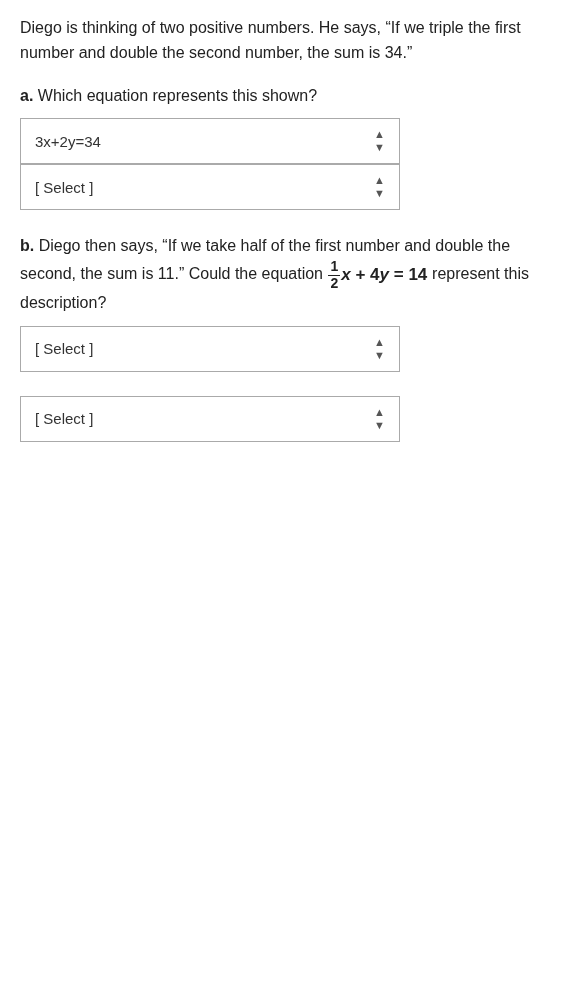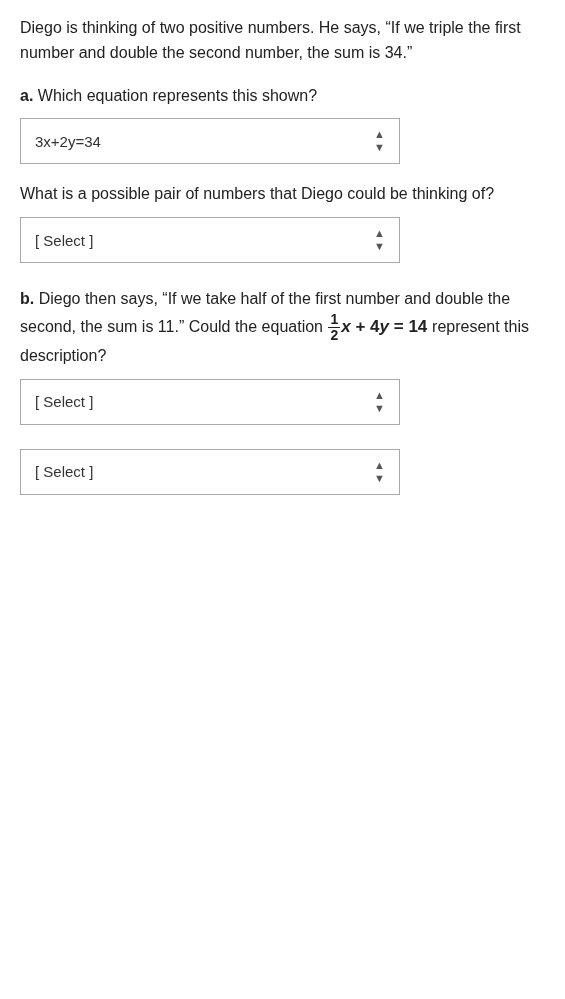--- a/index.html
+++ b/index.html
@@ -107,23 +107,20 @@
     <span> <span>Which equation represents this shown?</span></span>
   </div>
   <div class="select-box">
     <span>3x+2y=34</span>
     <span class="chevron">
       <span>▲</span>
       <span>▼</span>
     </span>
   </div>
 
-  <div class="question-body" style="margin-top: 18px;">
-    <span>What is a possible pair of numbers that Diego could be thinking of?</span>
-  </div>
   <div class="select-box">
     <span>[ Select ]</span>
     <span class="chevron">
       <span>▲</span>
       <span>▼</span>
     </span>
   </div>
 </div>
 
 <div class="question-section">

